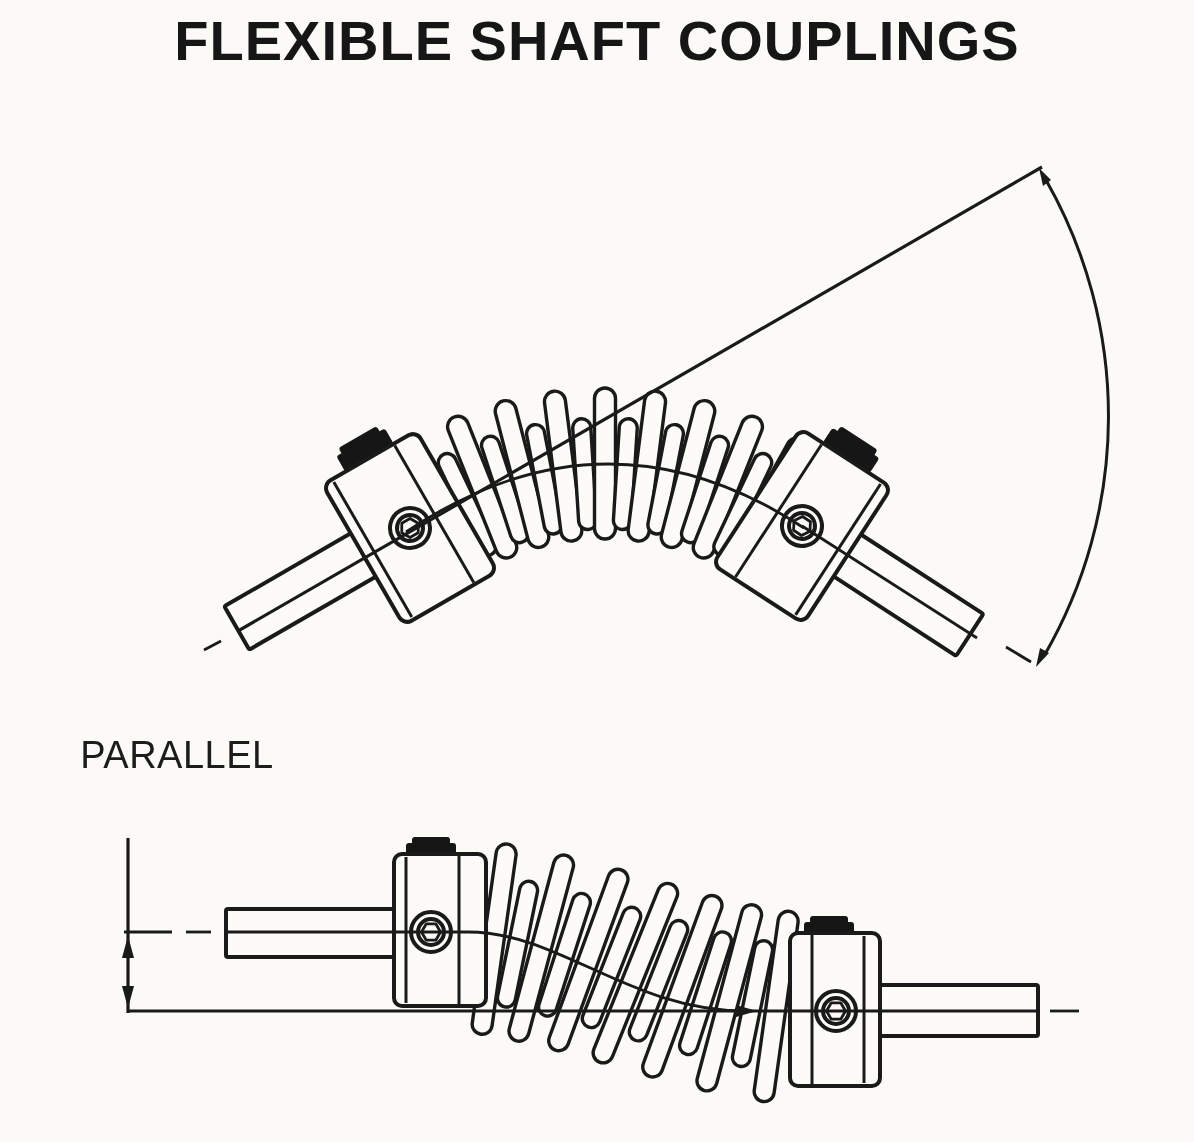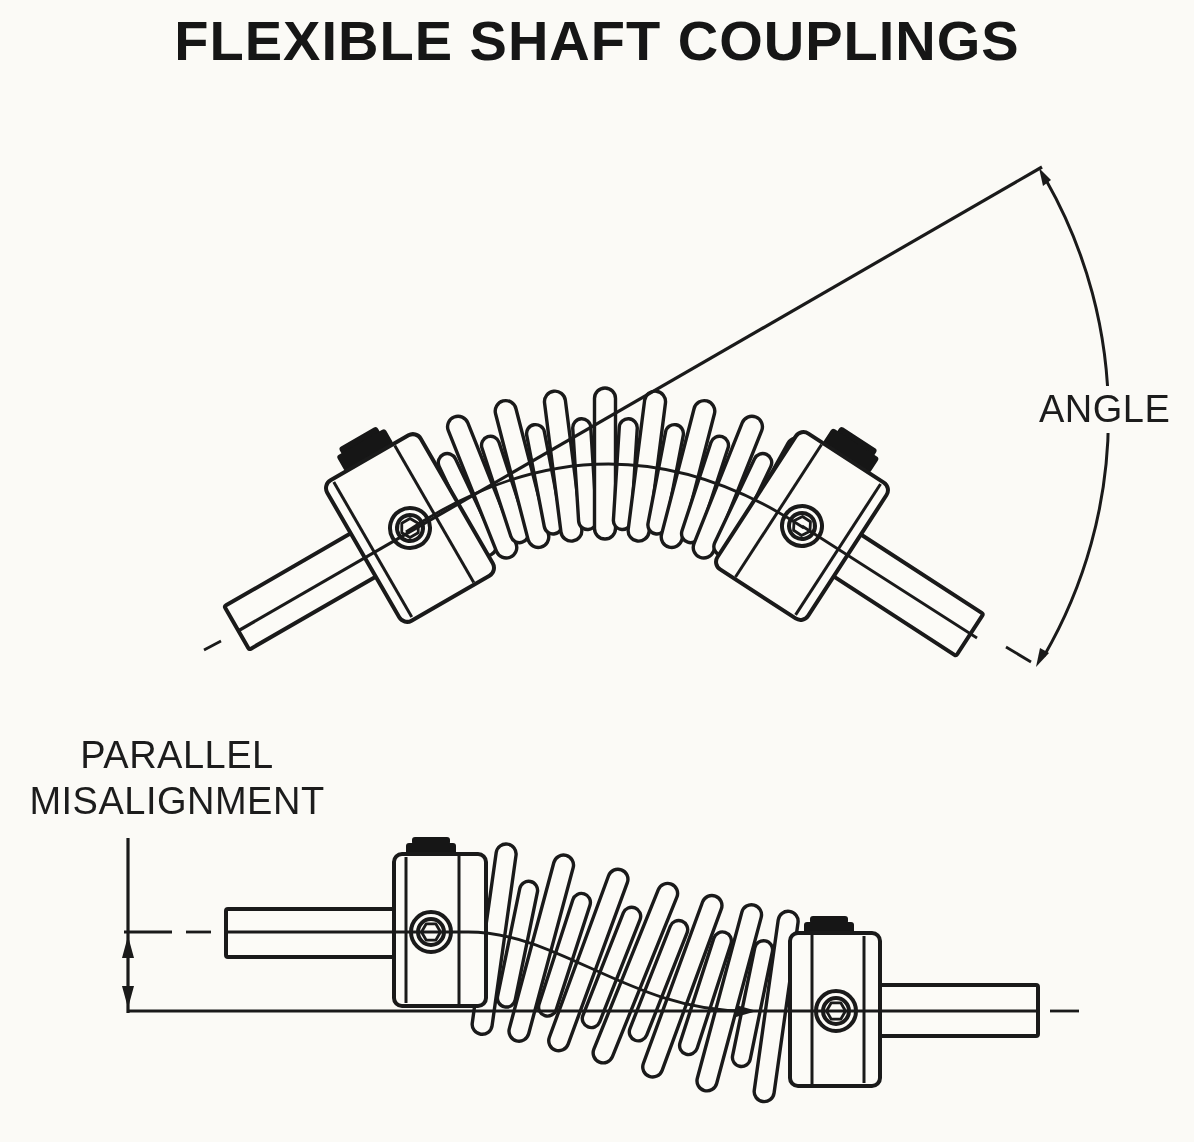--- a/index.html
+++ b/index.html
@@ -161,19 +161,17 @@
       <path class="cl" d="M 468 932 C 560 932 630 1011 746 1011"></path>
       <polygon class="arrow" points="757,1011 736,1005 736,1017"></polygon>
 
       <line class="cl" x1="128" y1="1011" x2="1040" y2="1011"></line>
       <line class="cl" x1="1050" y1="1011" x2="1079" y2="1011"></line>
     </g>
   </svg>
 
   <div class="page-title">FLEXIBLE SHAFT COUPLINGS</div>
 
-  <div class="angle-label">ANGLE</div>
 
   <div class="parallel-label">
     <div>PARALLEL</div>
-    <div>MISALIGNMENT</div>
   </div>
 </div>
 
 </body></html>

